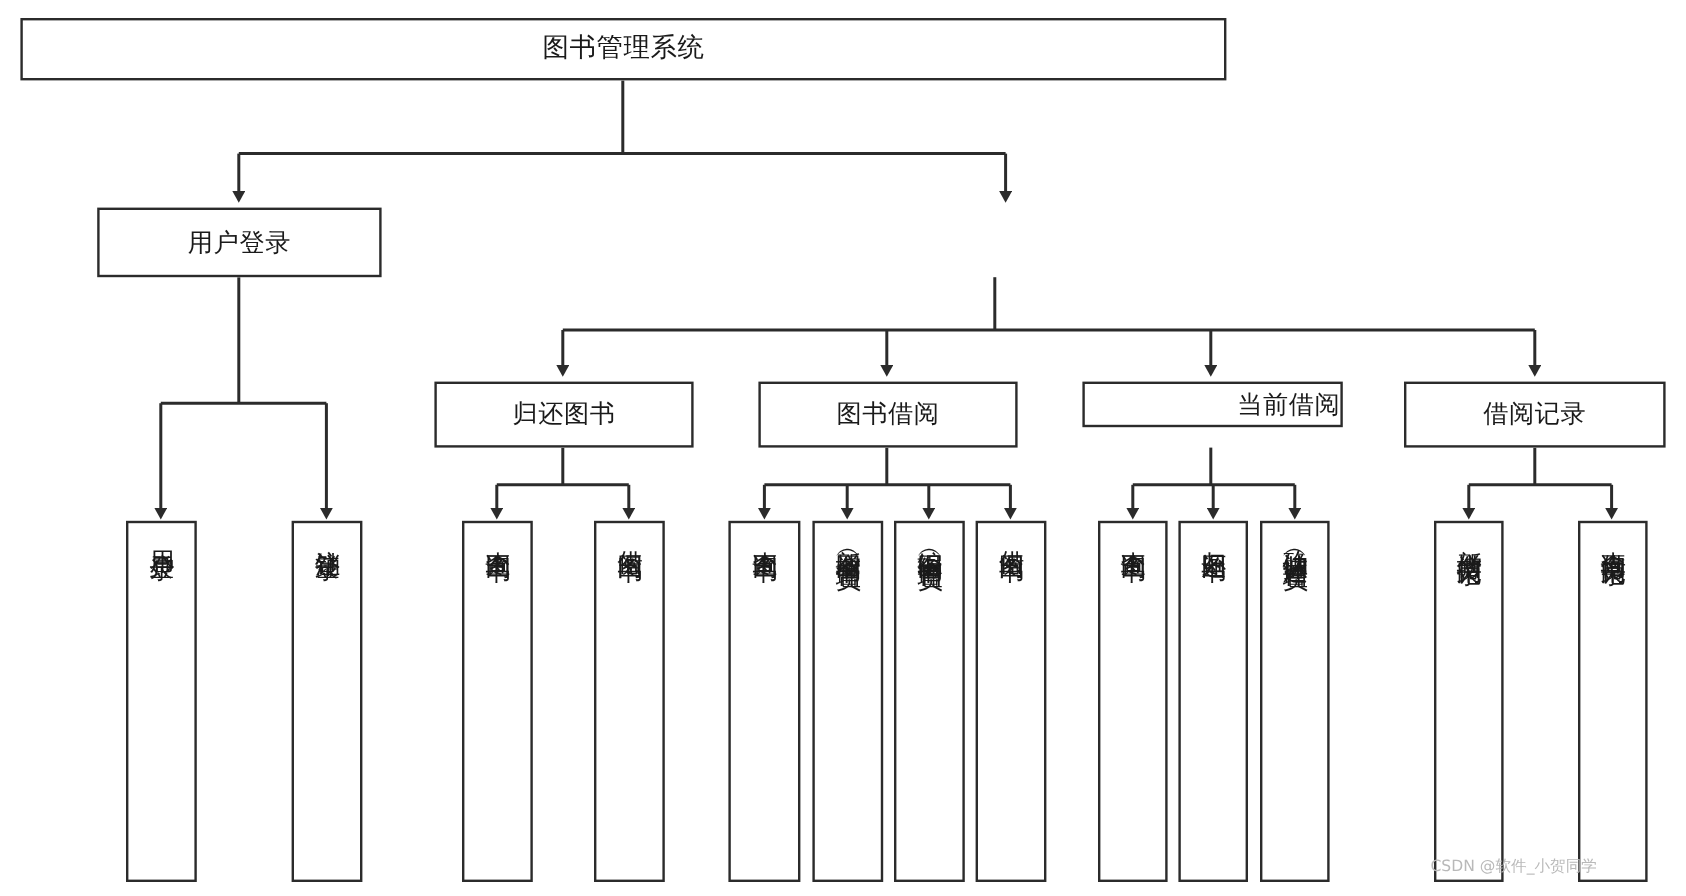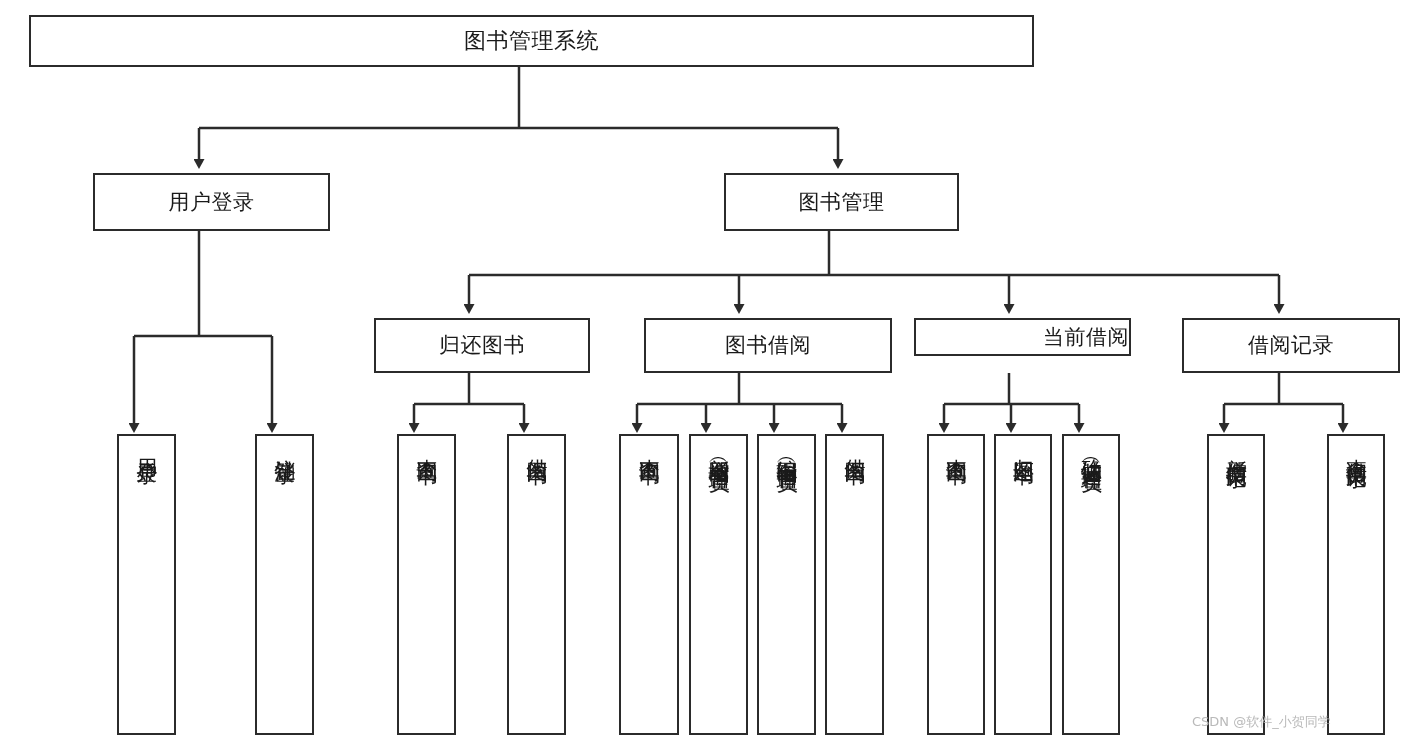--- a/index.html
+++ b/index.html
@@ -29,21 +29,20 @@
   .node {
     position: absolute;
     box-sizing: border-box;
     border: 2.5px solid #2b2b2b;
     background: #ffffff;
     display: flex;
     align-items: center;
     justify-content: center;
     color: #1a1a1a;
     line-height: 1.15;
-    margin-left: 12px;
   }
   .node-label {
     display: block;
     text-align: center;
     white-space: nowrap;
   }
   
   .node.horiz .node-label {
     font-size: 21px;
     letter-spacing: 0.5px;
@@ -141,29 +140,26 @@
   </svg>
 
   <div class="node horiz root" style="left:17px; top:15px; width:1005px; height:52px;">
     <span class="node-label">图书管理系统</span>
   </div>
 
   <div class="node horiz" style="left:81px; top:173px; width:237px; height:58px;">
     <span class="node-label">用户登录</span>
   </div>
 
-  <div class="node horiz" style="left:712px; top:173px; width:235px; height:58px;">
-    <span class="node-label">图书管理</span>
-  </div>
 
   <div class="node horiz" style="left:362px; top:318px; width:216px; height:55px;">
     <span class="node-label">归还图书</span>
   </div>
 
-  <div class="node horiz" style="left:632px; top:318px; width:248px; height:55px;">
+  <div class="node horiz" style="left:632px; top:318px; width:216px; height:55px;">
     <span class="node-label">图书借阅</span>
   </div>
 
   <div class="node horiz" style="left:902px; top:318px; width:217px; height:38px;justify-content:flex-end;">
     <span class="node-label">当前借阅</span>
   </div>
 
   <div class="node horiz" style="left:1170px; top:318px; width:218px; height:55px;">
     <span class="node-label">借阅记录</span>
   </div>

